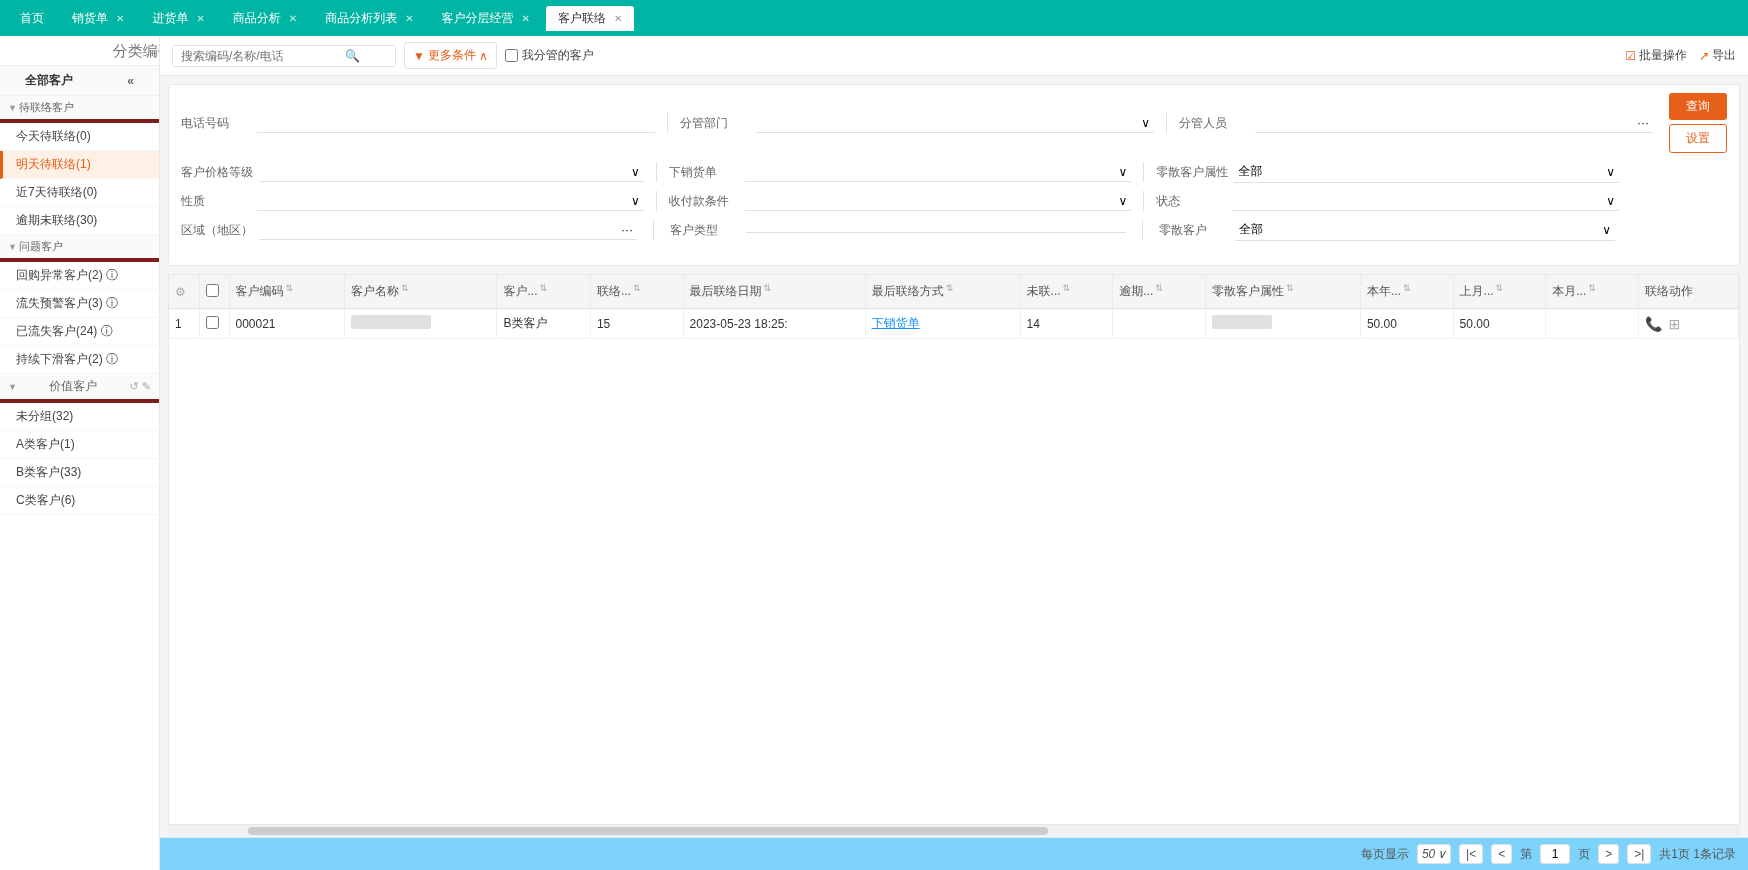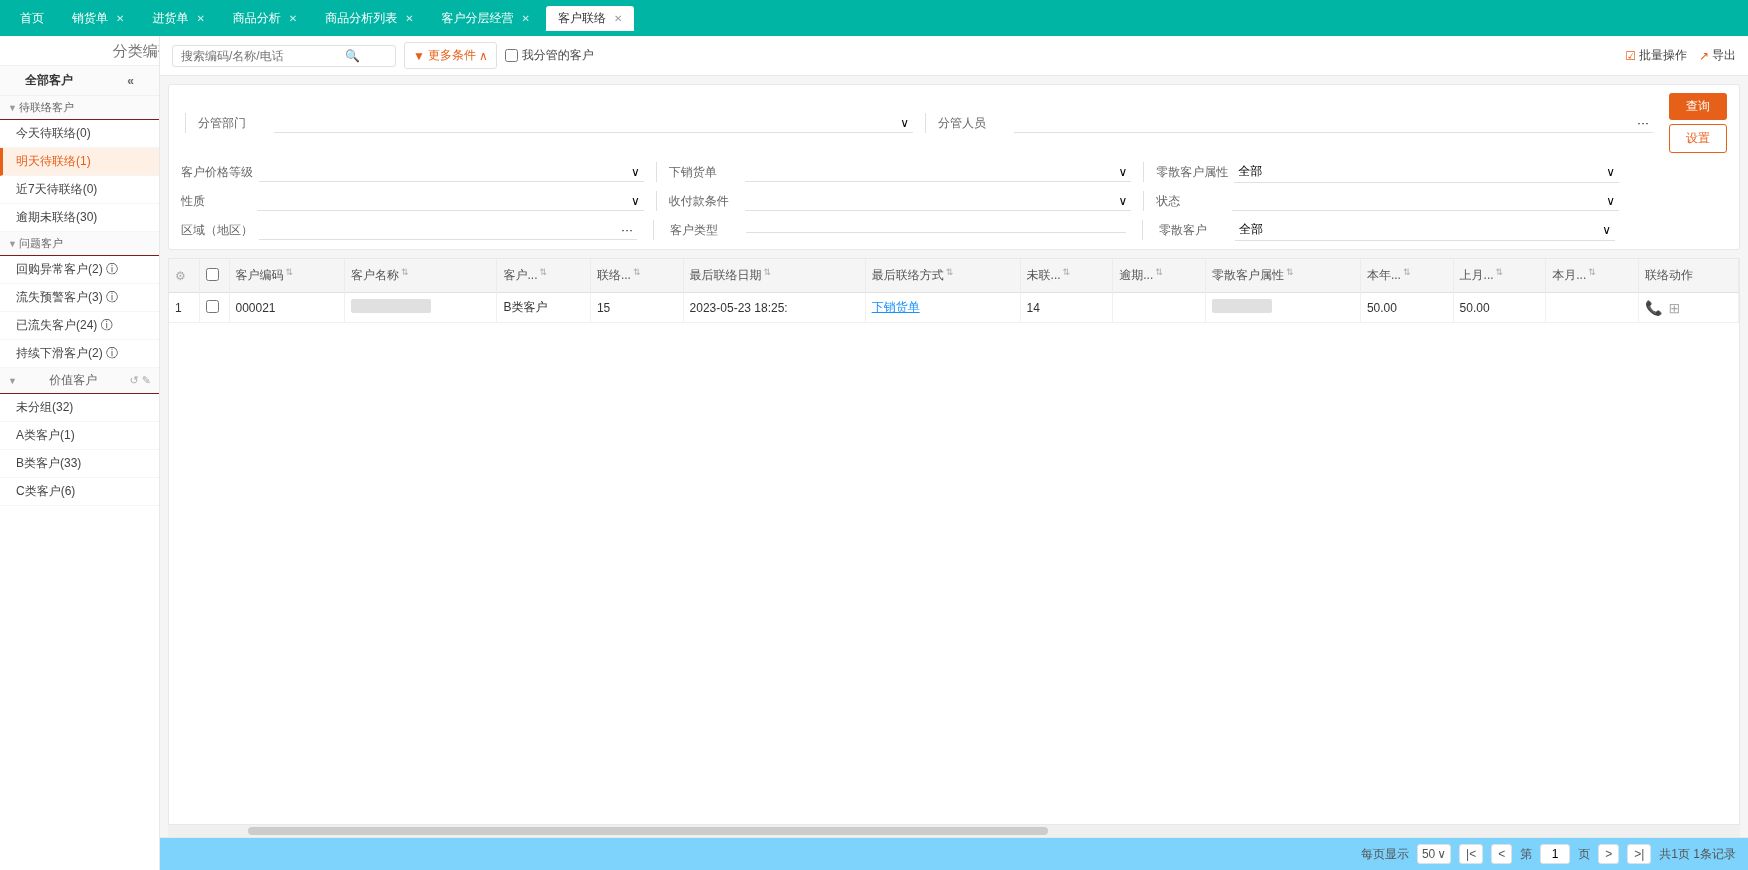--- a/index.html
+++ b/index.html
@@ -67,21 +67,21 @@
       color: #333;
       background: #fafafa;
       border-bottom: 1px solid #f0f0f0;
     }
     .sidebar-section-header .collapse-icon { color: #666; cursor: pointer; }
     .sidebar-group-label {
       padding: 4px 8px;
       color: #666;
       font-size: 11px;
       background: #fafafa;
-      border-bottom: 1px solid #7f1d1d;
+      border-bottom: 4px solid #7f1d1d;
       display: flex;
       align-items: center;
       gap: 2px;
     }
     .sidebar-group-label::before { content: "▼"; font-size: 9px; color: #999; }
     .sidebar-item {
       padding: 5px 8px 5px 16px;
       color: #444;
       cursor: pointer;
       border-bottom: 1px solid #f5f5f5;
@@ -163,21 +163,21 @@
       margin: 8px;
       border-radius: 3px;
       padding: 8px 12px;
     }
     .filter-row {
       display: flex;
       align-items: center;
       gap: 8px;
       margin-bottom: 8px;
     }
-    .filter-row:last-child { margin-bottom: 0; gap: 12px; }
+    .filter-row:last-child { margin-bottom: 16px; gap: 12px; }
     .filter-field {
       display: flex;
       align-items: center;
       flex: 1;
       gap: 6px;
       min-width: 0;
     }
     .filter-label {
       color: #666;
       white-space: nowrap;
@@ -287,20 +287,21 @@
     .footer-select {
       border: 1px solid #e0e0e0;
       border-radius: 3px;
       padding: 2px 4px;
       font-size: 12px;
       background: white;
       display: flex;
       align-items: center;
       gap: 2px;
       cursor: pointer;
+      font-style: italic;
     }
     .page-btn {
       border: 1px solid #e0e0e0;
       background: white;
       padding: 2px 6px;
       border-radius: 3px;
       cursor: pointer;
       color: #555;
       font-size: 12px;
     }
@@ -425,20 +426,24 @@
         <div class="toolbar-link">
           <span style="color:#e6601a;">↗</span>
           <span>导出</span>
         </div>
       </div>
     </div>
 
     <div class="filter-panel">
 
       <div class="filter-row">
+        <div class="filter-field">
+          <span class="filter-label">电话号码</span>
+          <input class="filter-input" type="text" value="" style="">
+        </div>
         <div class="filter-divider"></div>
         <div class="filter-field">
           <span class="filter-label">分管部门</span>
           <div class="filter-select">
             <span></span>
             <span>∨</span>
           </div>
         </div>
         <div class="filter-divider"></div>
         <div class="filter-field">

